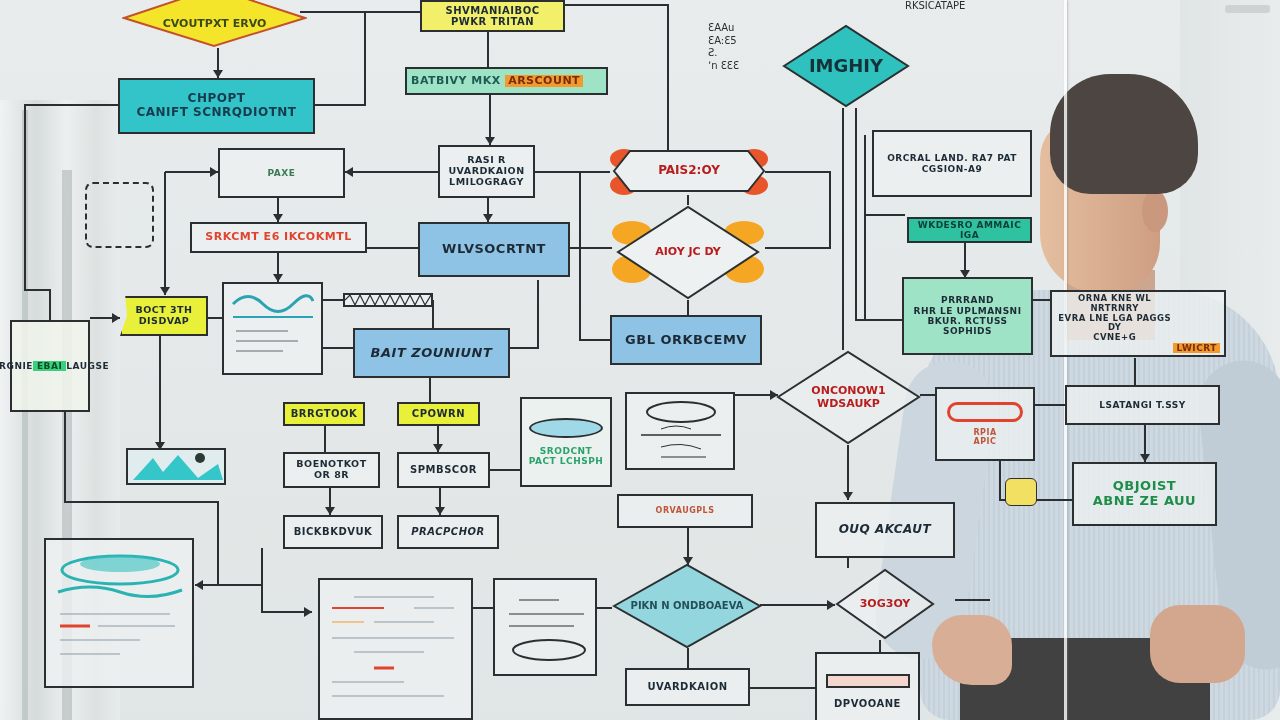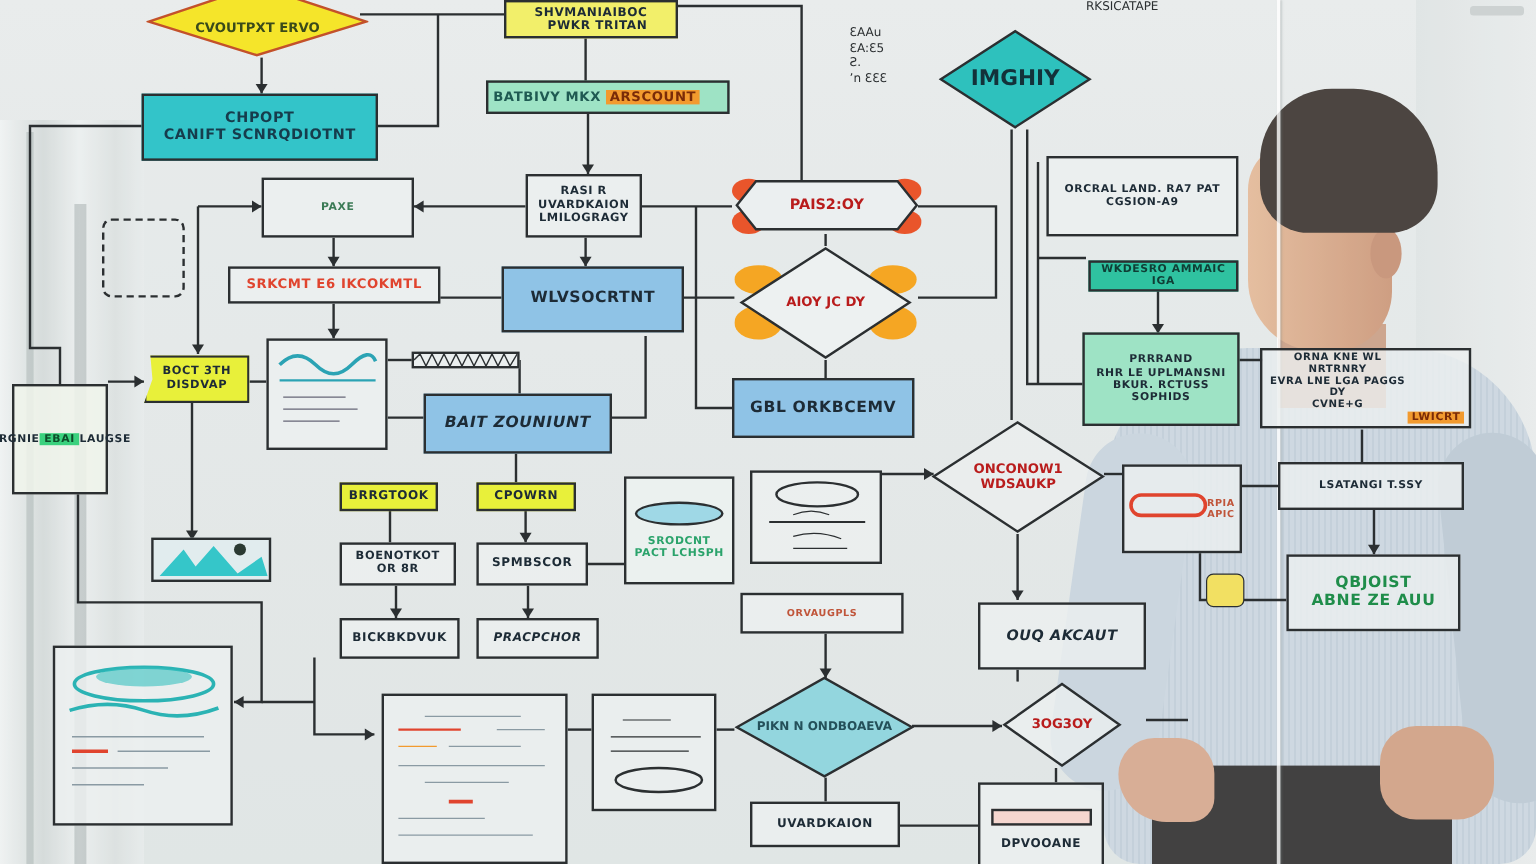--- a/index.html
+++ b/index.html
@@ -167,21 +167,21 @@
       <polygon points="1145,462 1140,454 1150,454"></polygon>
     </g>
   </svg>
 
   <div class="diamond" style="left:122px;top:-12px;width:185px;height:60px;">
     <svg width="185" height="60">
         <polygon points="2,30 92,0 183,30 92,58" fill="#f5e52a" stroke="#c3512a" stroke-width="2"></polygon>
       </svg>
     <span class="label" style="font-size:11px;color:#3a4a1a;top:6px;">CVOUTPXT ERVO</span>
   </div>
-  <div class="box yellowbox" style="left:420px;top:0;width:145px;height:32px;font-size:10px;white-space:pre-line;text-align:right;">SHVMANIAIBOC
+  <div class="box yellowbox" style="left:420px;top:0;width:145px;height:32px;font-size:10px;white-space:pre-line;">SHVMANIAIBOC
 PWKR TRITAN</div>
   <div class="box mint" style="left:405px;top:67px;width:203px;height:28px;font-size:11px;color:#1f5a52;justify-content:flex-start;">
     <span>BATBIVY MKX</span>&nbsp;
     <span class="hl-orange">ARSCOUNT</span>
   </div>
   <div class="box teal" style="left:118px;top:78px;width:197px;height:56px;white-space:pre-line;color:#163c4c;">CHPOPT
 CANIFT SCNRQDIOTNT</div>
 
   <div class="scribble" style="left:708px;top:22px;font-size:10px;color:#2b2f31;width:50px;">ƐAAu<br>ƐA:Ɛ5<br>Ƨ.<br>ʼn ƐƐƐ</div>
   <div class="diamond" style="left:782px;top:24px;width:128px;height:84px;">
@@ -281,21 +281,21 @@
       <line x1="30" y1="60" x2="75" y2="60" stroke="#2b2f31"></line>
     </svg>
   </div>
   <div class="diamond" style="left:776px;top:350px;width:145px;height:95px;">
     <svg width="145" height="95">
         <polygon points="2,47 72,2 143,47 72,93" fill="rgba(236,240,240,.7)" stroke="#2b2f31" stroke-width="2"></polygon>
       </svg>
     <span class="label" style="font-size:11px;white-space:pre-line;">ONCONOW1
 WDSAUKP</span>
   </div>
-  <div class="box light" style="left:935px;top:387px;width:100px;height:74px;flex-direction:row;font-size:8px;color:#c0553a;white-space:pre-line;">
+  <div class="box light" style="left:935px;top:387px;width:100px;height:74px;flex-direction:column;font-size:8px;color:#c0553a;white-space:pre-line;">
     <div style="width:70px;height:14px;border:3px solid #e0442e;border-radius:10px;margin-bottom:6px;"></div>
     <span>RPIA
 APIC</span>
   </div>
   <div class="box light" style="left:1065px;top:385px;width:155px;height:40px;font-size:9px;">LSATANGI T.SSY</div>
   <div class="box light green-text" style="left:1072px;top:462px;width:145px;height:64px;font-size:13px;white-space:pre-line;">QBJOIST
 ABNE ZE AUU</div>
   <div class="box" style="left:1005px;top:478px;width:32px;height:28px;background:#f2e062;border-radius:6px;border-width:1px;"></div>
 
   <div class="box light" style="left:283px;top:515px;width:100px;height:34px;font-size:10px;">BICKBKDVUK</div>

